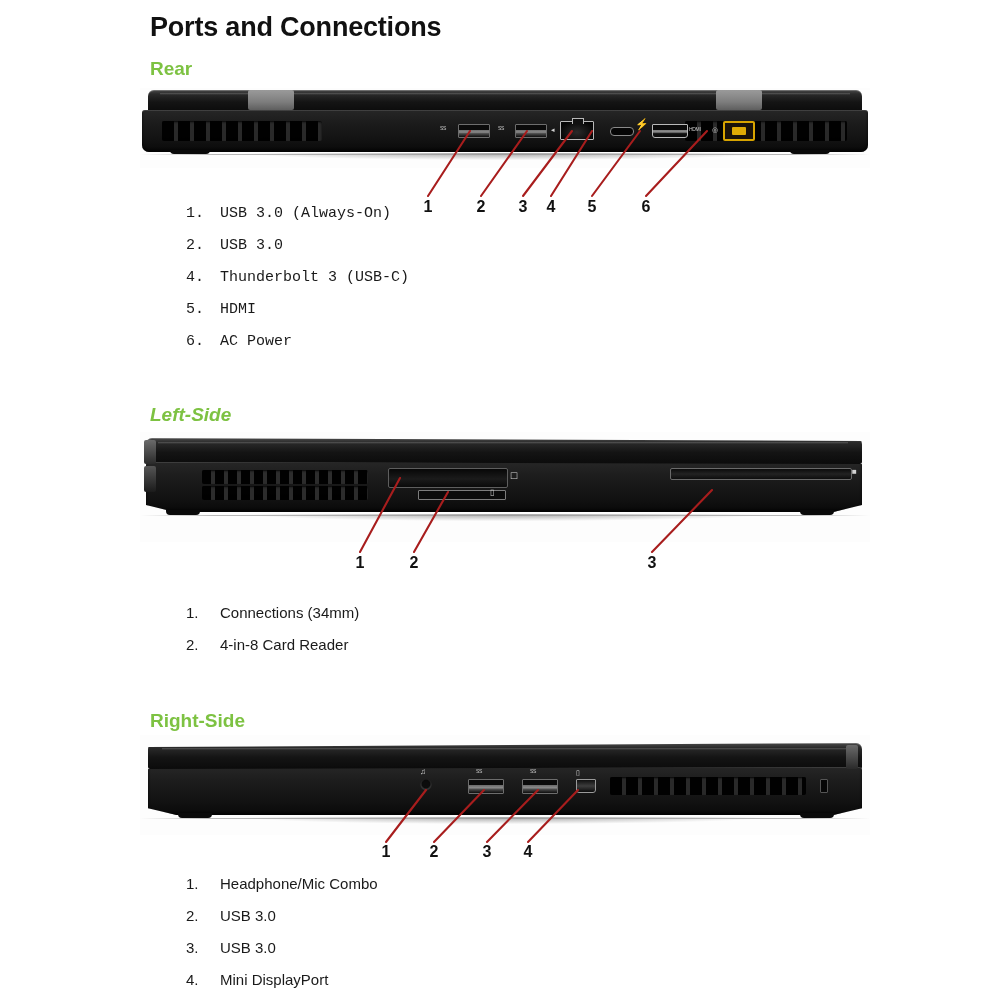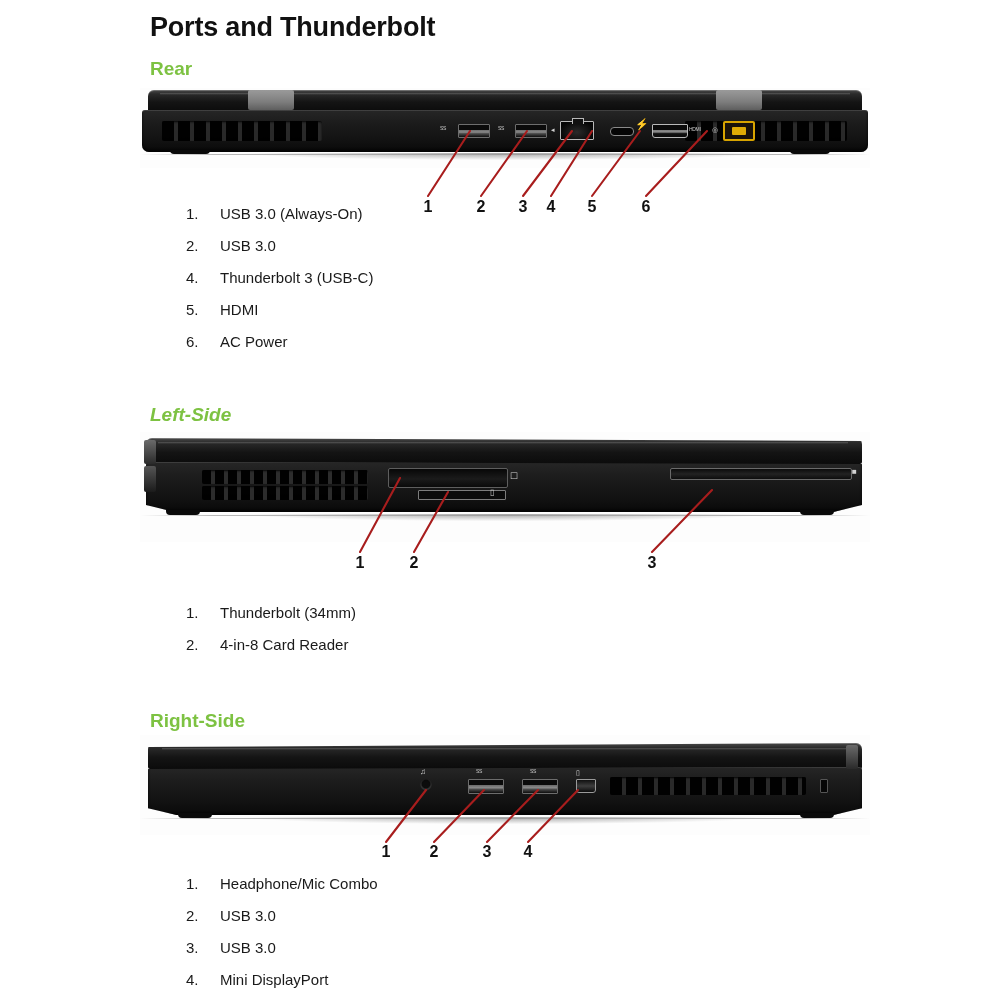--- a/index.html
+++ b/index.html
@@ -241,21 +241,21 @@
   .li-num {
     display: inline-block;
     width: 34px;
     color: #1a1a1a;
   }
   .li-label { display: inline-block; }
 </style>
 </head>
 <body>
 
-<div id="page-title">Ports and Thunderbolt</div>
+<div id="page-title">Ports and Connections</div>
 
 <div class="section" style="top:0;height:400px;">
 
   <div class="section-heading" style="top:58px;">Rear</div>
 
   <div class="photo" style="left:140px;top:88px;width:730px;height:80px;">
     <div class="photo-bg"></div>
 
     <div class="lid" style="left:8px;top:2px;width:714px;height:22px;"></div>
     <div class="lid-seam" style="left:20px;top:5px;width:690px;"></div>
@@ -304,21 +304,21 @@
     </g>
   </svg>
 
   <div class="callout-num" style="left:428px;top:198px;">1</div>
   <div class="callout-num" style="left:481px;top:198px;">2</div>
   <div class="callout-num" style="left:523px;top:198px;">3</div>
   <div class="callout-num" style="left:551px;top:198px;">4</div>
   <div class="callout-num" style="left:592px;top:198px;">5</div>
   <div class="callout-num" style="left:646px;top:198px;">6</div>
 
-  <ul class="port-list" style="top:198px;">
+  <ul class="port-list" style="top:198px;font-family:Liberation Mono, monospace;">
     <li>
       <span class="li-num">1.</span><span class="li-label">USB 3.0 (Always-On)</span>
     </li>
     <li>
       <span class="li-num">2.</span><span class="li-label">USB 3.0</span>
     </li>
     <li>
       <span class="li-num">4.</span><span class="li-label">Thunderbolt 3 (USB-C)</span>
     </li>
     <li>
@@ -373,21 +373,21 @@
       <line x1="712" y1="490" x2="652" y2="552"></line>
     </g>
   </svg>
 
   <div class="callout-num" style="left:360px;top:554px;">1</div>
   <div class="callout-num" style="left:414px;top:554px;">2</div>
   <div class="callout-num" style="left:652px;top:554px;">3</div>
 
   <ul class="port-list" style="top:597px;">
     <li>
-      <span class="li-num">1.</span><span class="li-label">Thunderbolt (34mm)</span>
+      <span class="li-num">1.</span><span class="li-label">Connections (34mm)</span>
     </li>
     <li>
       <span class="li-num">2.</span><span class="li-label">4-in-8 Card Reader</span>
     </li>
   </ul>
 </div>
 
 <div class="section" style="top:0;height:300px;">
 
   <div class="section-heading" style="top:710px;">Right-Side</div>

